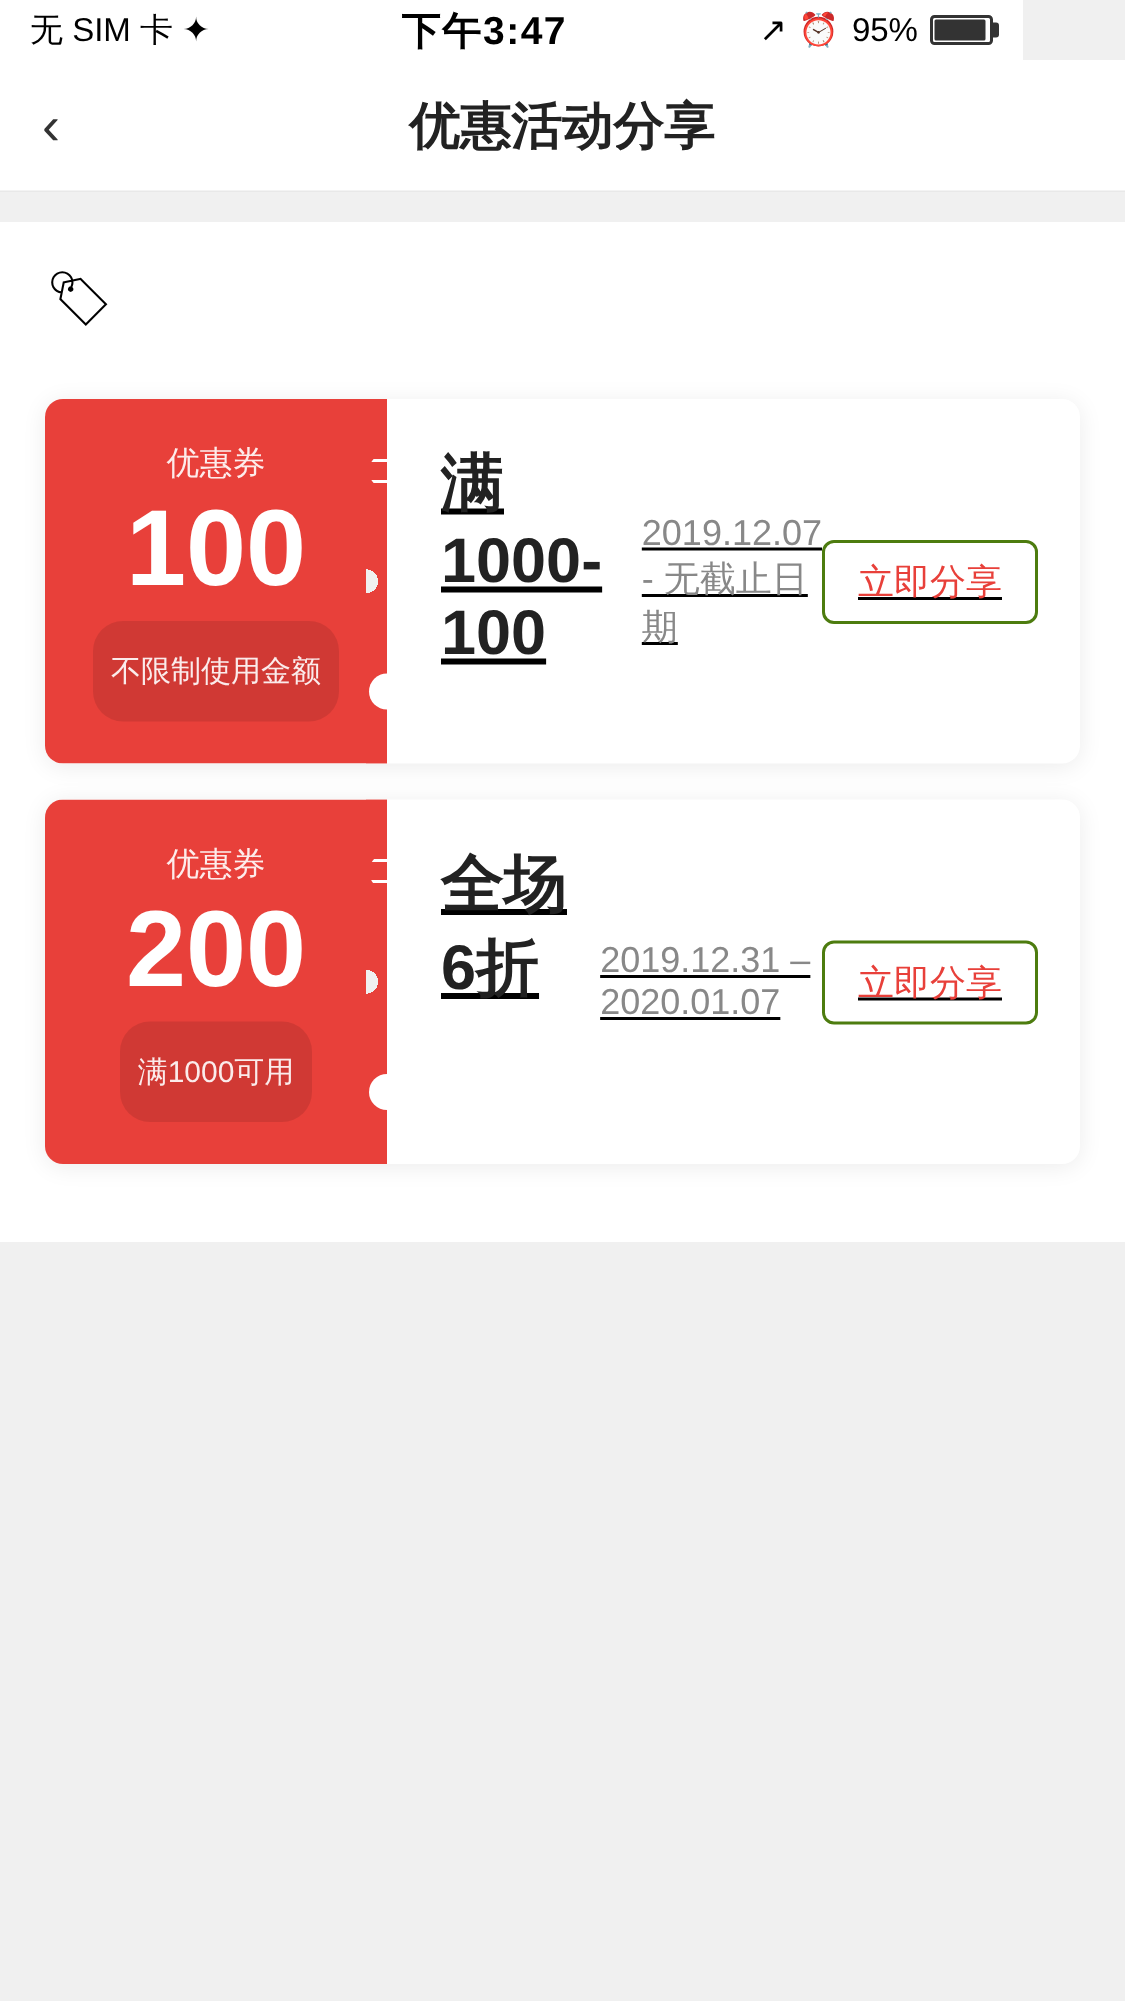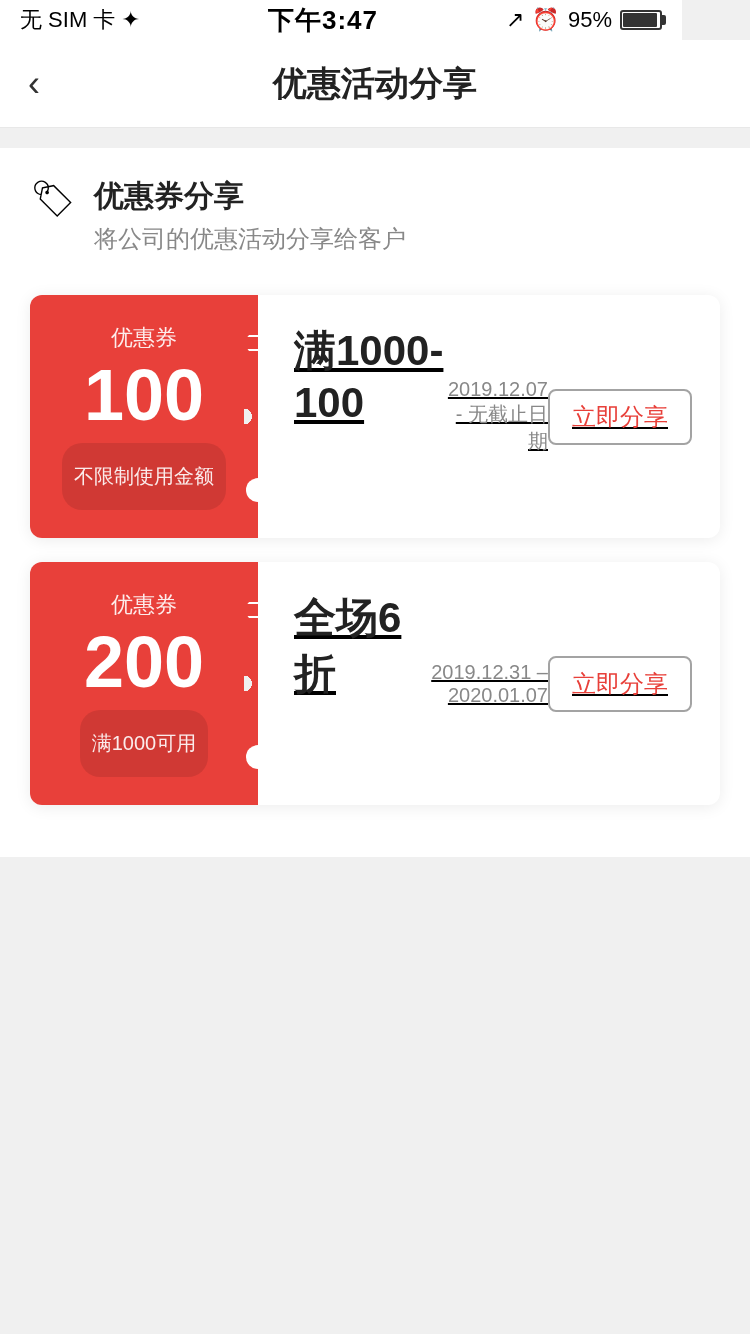--- a/index.html
+++ b/index.html
@@ -218,26 +218,25 @@
       font-weight: 600;
       color: #222;
       margin-bottom: 16px;
     }
     .coupon-bottom {
       display: flex;
       align-items: center;
       justify-content: space-between;
     }
     .coupon-date {
-      font-size: 20px;
+      font-size: 24px;
       color: #888;
-      text-align: right;
     }
     .share-btn {
-      border: 2px solid #a3a3a3;
+      border: 2px solid #4d7c0f;
       color: #e8403a;
       background: #fff;
       border-radius: 8px;
       padding: 10px 22px;
       font-size: 24px;
       cursor: pointer;
       white-space: nowrap;
     }
 
     
@@ -266,24 +265,20 @@
 
 <div class="nav-bar">
   <span class="nav-back">‹</span>
   <span class="nav-title">优惠活动分享</span>
 </div>
 
 <div class="section-divider"></div>
 
 <div class="section-header">
   <div class="section-icon">🏷</div>
-  <div class="section-text">
-    <h2>优惠券分享</h2>
-    <p>将公司的优惠活动分享给客户</p>
-  </div>
 </div>
 
 <div class="coupon-list">
 
   <div class="coupon-card">
     <div class="coupon-left">
       <span class="coupon-label">优惠券</span>
       <span class="coupon-amount">100</span>
       <span class="coupon-condition">不限制使用金额</span>
       <span class="zigzag"></span>

